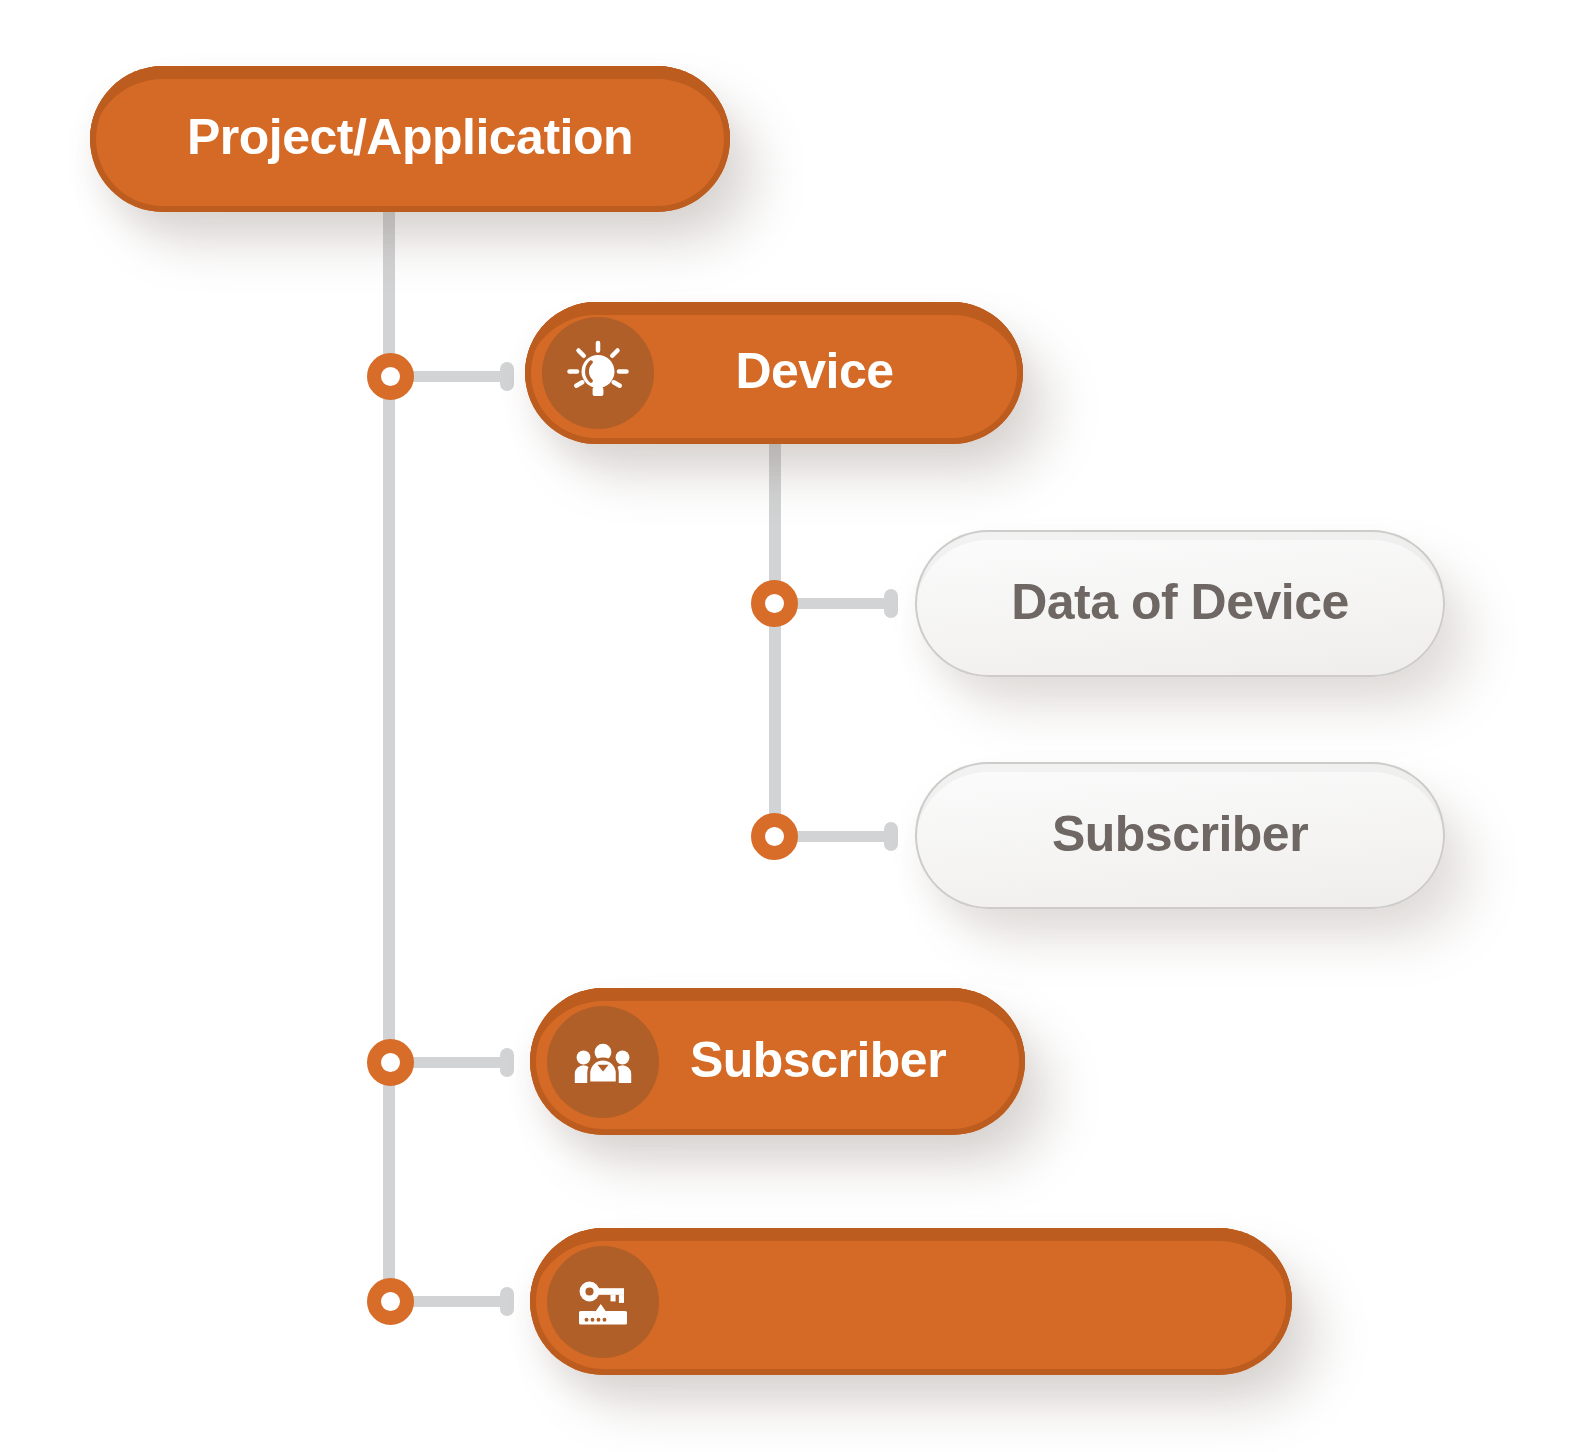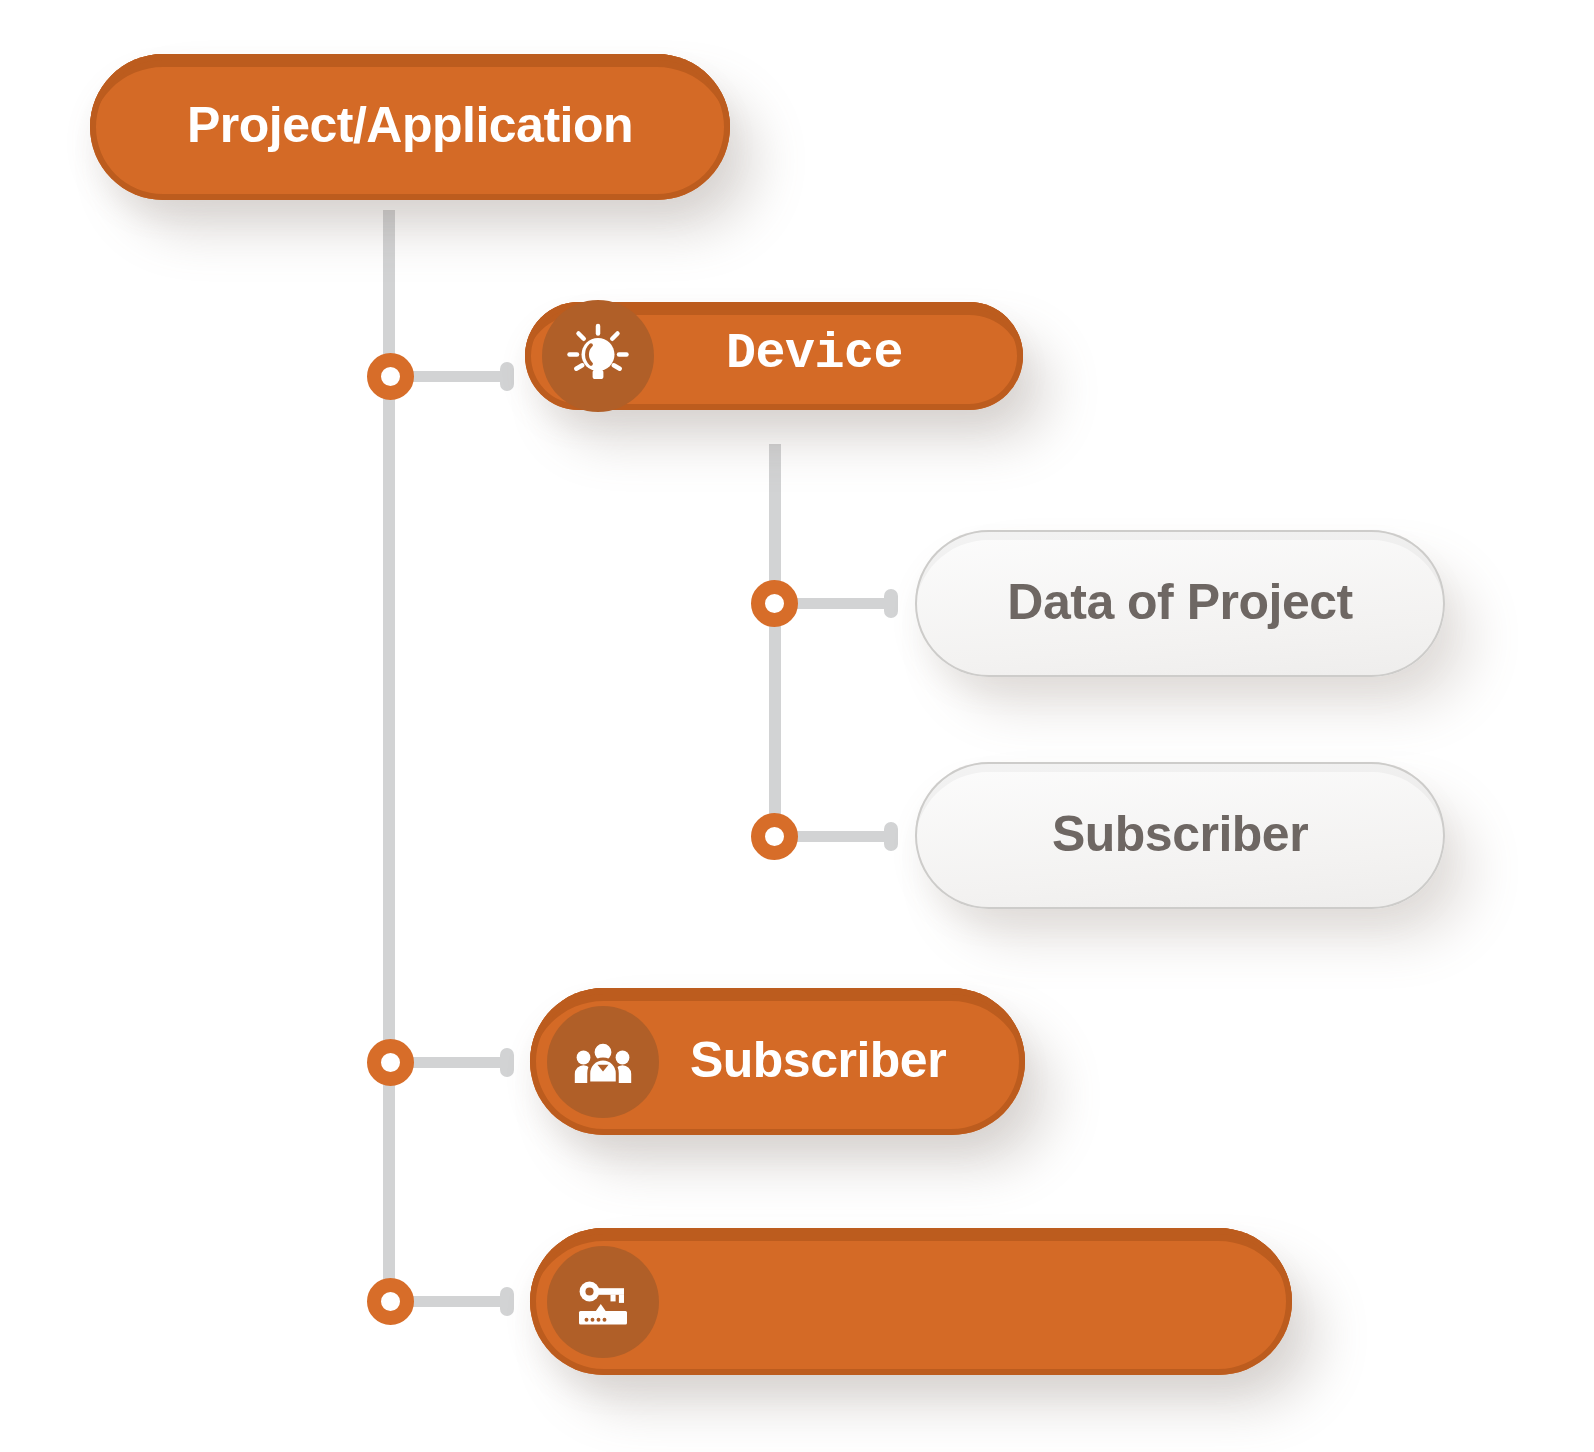--- a/index.html
+++ b/index.html
@@ -54,22 +54,22 @@
   #cap-device        {left:500px;top:362px;}
   #cap-data          {left:884px;top:589px;}
   #cap-sub-device    {left:884px;top:822px;}
   #cap-subscriber    {left:500px;top:1048px;}
   #cap-acp           {left:500px;top:1287px;}
   #ring-device        {left:367px;top:353px;}
   #ring-data          {left:751px;top:580px;}
   #ring-sub-device    {left:751px;top:813px;}
   #ring-subscriber    {left:367px;top:1039px;}
   #ring-acp           {left:367px;top:1278px;}
-  #node-project      {left:90px; top:54px;  width:640px;height:146px;}
-  #node-device       {left:525px;top:302px; width:498px;height:108px;font-family:Liberation Mono, monospace;}
+  #node-project      {left:90px; top:66px;  width:640px;height:146px;}
+  #node-device       {left:525px;top:302px; width:498px;height:142px;}
   #node-data         {left:915px;top:530px; width:530px;height:147px;}
   #node-sub-device   {left:915px;top:762px; width:530px;height:147px;}
   #node-subscriber   {left:530px;top:988px; width:495px;height:147px;}
   #node-acp          {left:530px;top:1228px;width:762px;height:147px;}
 </style>
 </head>
 <body>
 
 <div class="canvas">
 
@@ -111,21 +111,21 @@
         </g>
         <circle cx="24" cy="23" r="11" fill="#ffffff"></circle>
         <path d="M19.3 16.8 a8.6 8.6 0 0 0 0 12.4" stroke="#b05f28" stroke-width="2.6" fill="none" stroke-linecap="round"></path>
         <rect x="20.4" y="33.2" width="7.2" height="6.2" rx="1.8" fill="#ffffff"></rect>
       </svg>
     </span>
     <span class="label">Device</span>
   </div>
 
   <div class="pill gray" id="node-data">
-    <span class="label">Data of Project</span>
+    <span class="label">Data of Device</span>
   </div>
 
   <div class="pill gray" id="node-sub-device">
     <span class="label">Subscriber</span>
   </div>
 
   <div class="pill orange" id="node-subscriber">
     <span class="icon-circle">
       <svg viewBox="0 0 48 48" width="72" height="72" aria-hidden="true">
         <circle cx="11" cy="21" r="4.6" fill="#ffffff"></circle>

